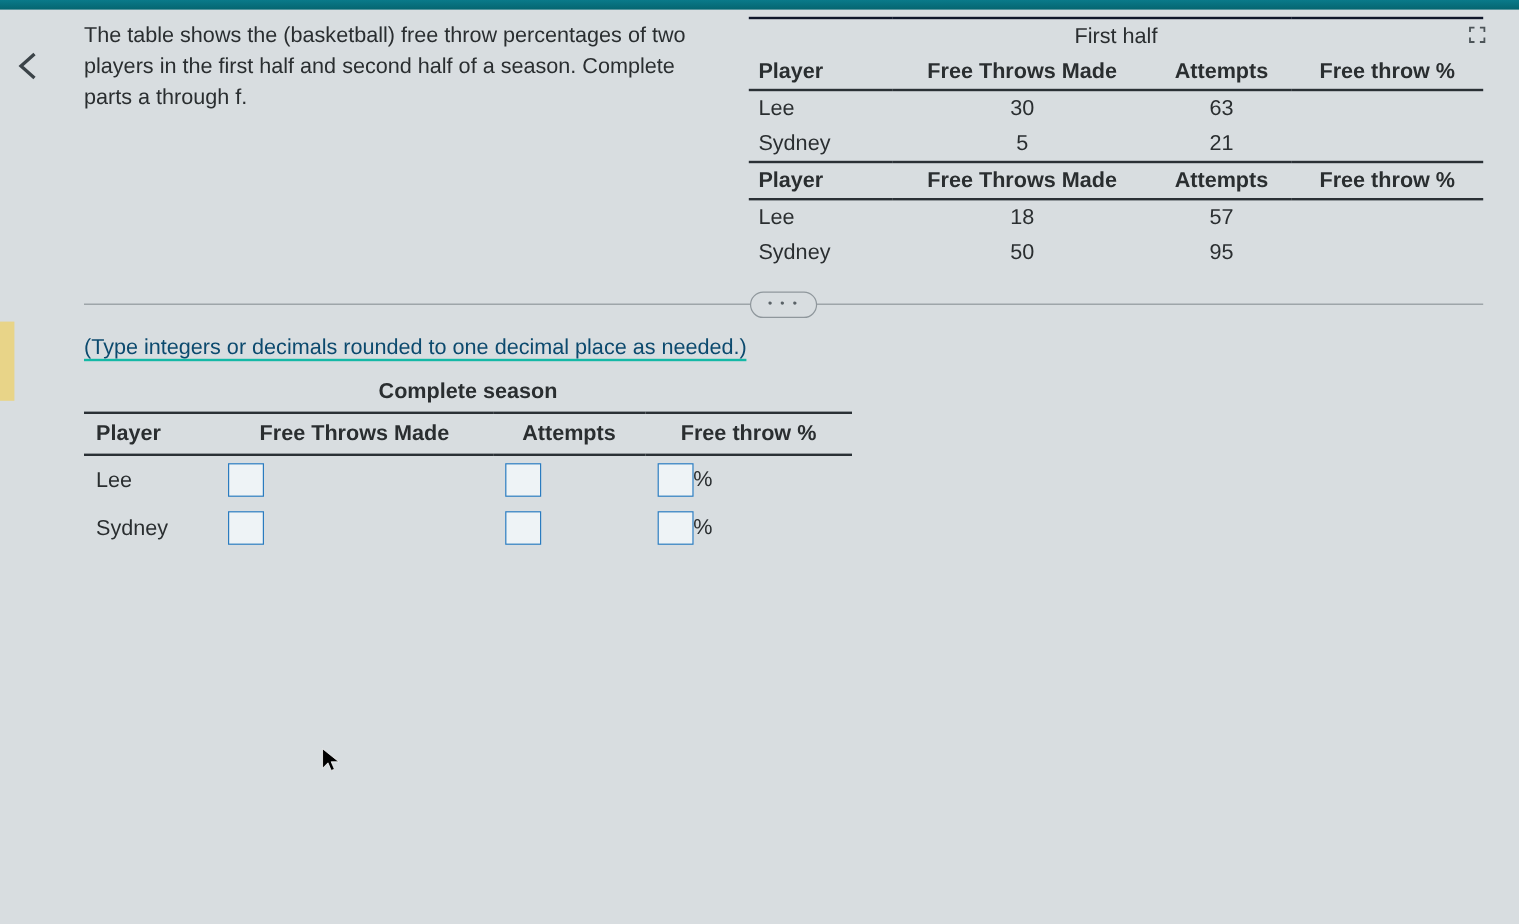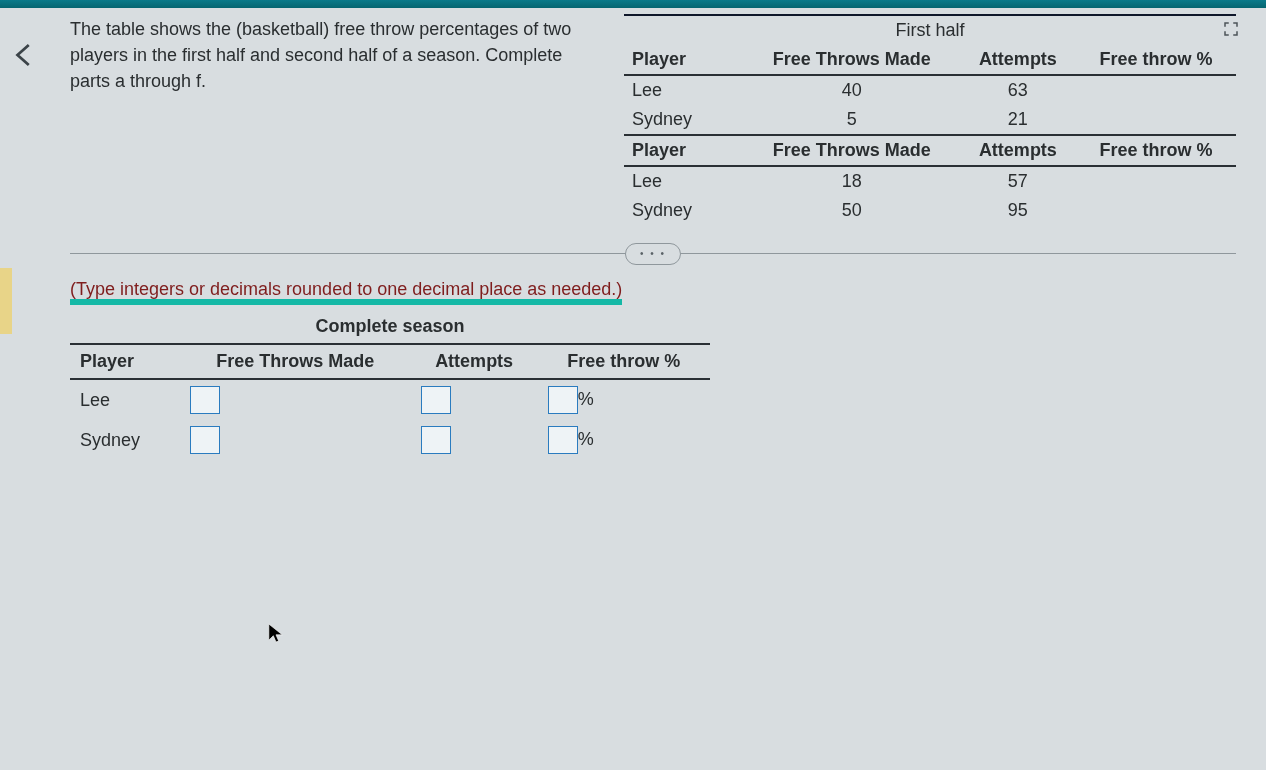--- a/index.html
+++ b/index.html
@@ -108,22 +108,22 @@
       margin-right: 12px;
       display: inline-block;
     }
     .answer-line {
       margin: 6px 0 22px 0;
     }
     .part-d {
       line-height: 1.45;
     }
     .hint {
-      color: #7f1d1d;
-      border-bottom: 6px solid #14b8a6;
+      color: #0c4a6e;
+      border-bottom: 2px solid #14b8a6;
       display: inline;
     }
     .complete-table-wrap {
       margin-top: 8px;
       width: 640px;
     }
     .complete-table {
       width: 100%;
       border-collapse: collapse;
     }
@@ -188,21 +188,21 @@
               <th colspan="4" class="half-title">First half</th>
             </tr>
         <tr class="hdr-row rule-bottom">
           <th class="col-player">Player</th>
           <th>Free Throws Made</th>
           <th>Attempts</th>
           <th>Free throw %</th>
         </tr>
         <tr>
           <td class="col-player">Lee</td>
-          <td>40</td>
+          <td>30</td>
           <td>63</td>
           <td></td>
         </tr>
         <tr class="rule-bottom">
           <td class="col-player">Sydney</td>
           <td>5</td>
           <td>21</td>
           <td></td>
         </tr>
         <tr class="hdr-row rule-top rule-bottom">

